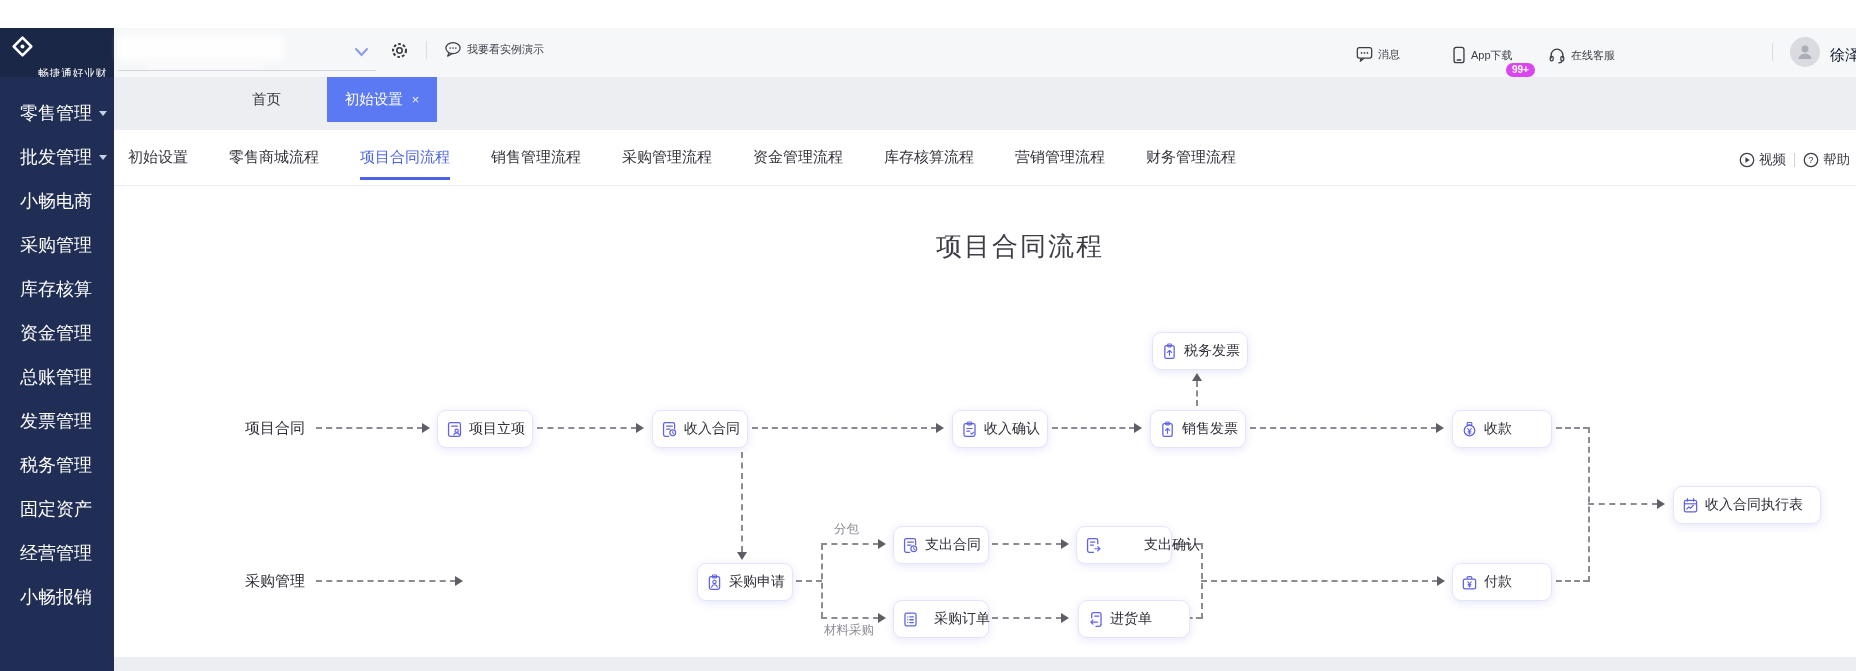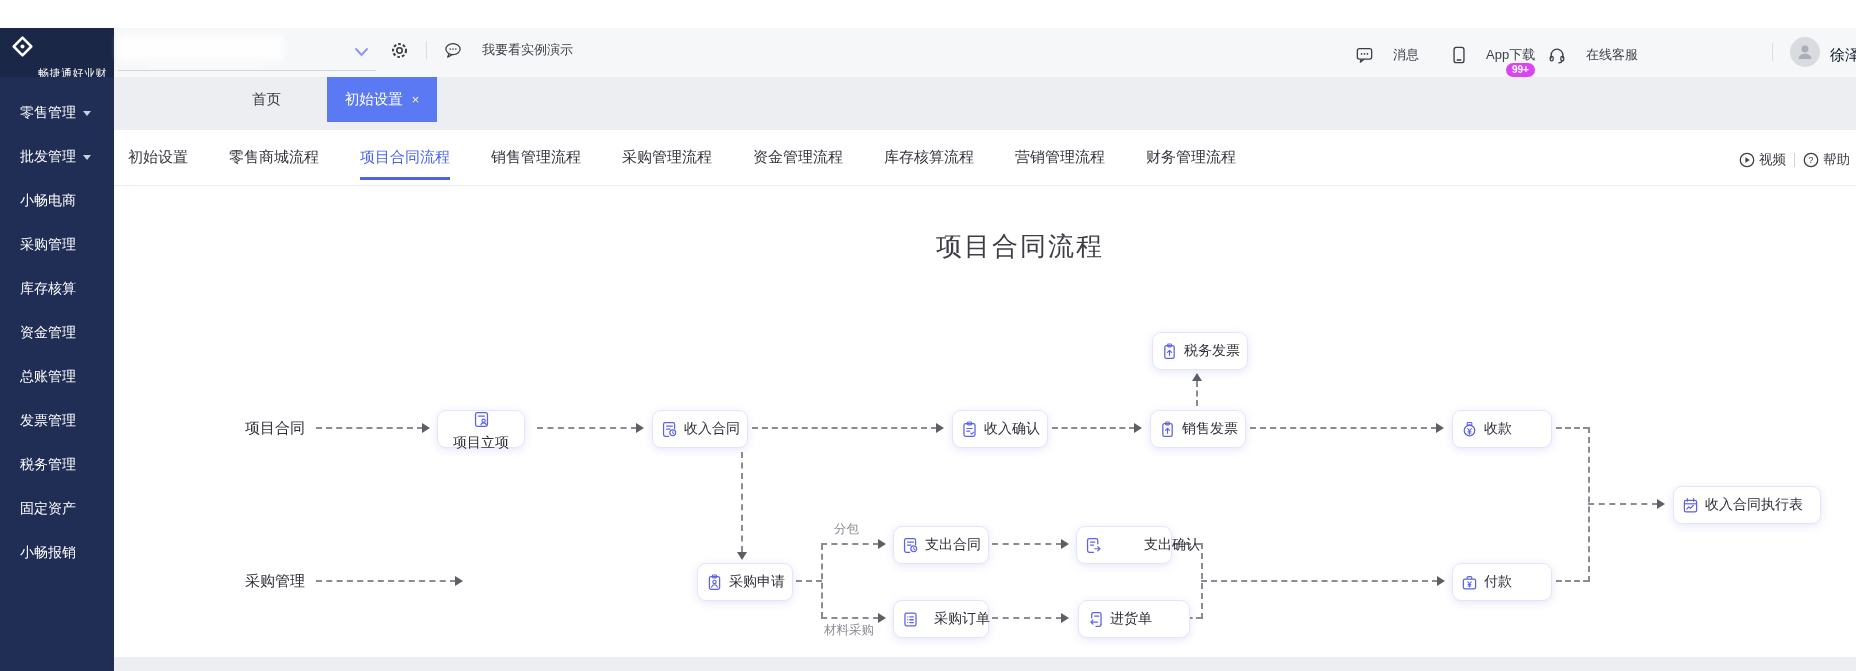--- a/index.html
+++ b/index.html
@@ -5,29 +5,29 @@
   html,body{margin:0;padding:0;background:#fff;}
   .app{position:relative;width:1856px;height:671px;overflow:hidden;background:#fff;
        font-family:"Liberation Sans","DejaVu Sans",sans-serif;color:#2e2e38;}
   .abs{position:absolute;}
   
   .logo-block{left:0;top:28px;width:114px;height:49px;background:#1a2747;}
   .sidebar{left:0;top:77px;width:114px;height:594px;background:#202e55;}
   .brand{position:absolute;left:38px;top:38px;font-size:11px;color:#fff;white-space:nowrap;letter-spacing:.5px;}
   .edition{position:absolute;left:8px;top:57px;font-size:11px;color:#fff;}
   .side-list{position:absolute;left:0;top:14px;right:0;}
-  .side-item{height:44px;display:flex;align-items:center;padding-left:20px;font-size:14px;color:#fefefe;cursor:pointer;}
+  .side-item{height:44px;display:flex;align-items:center;padding-left:20px;font-size:18px;color:#fefefe;cursor:pointer;}
   .tri-down{width:0;height:0;border-left:4.5px solid transparent;border-right:4.5px solid transparent;
             border-top:5px solid #c7d0e6;margin-left:7px;}
   
   .topbar{left:114px;top:28px;width:1742px;height:49px;background:#f6f7f9;}
   .redact1{left:118px;top:35px;width:165px;height:26px;background:#ffffff;opacity:.92;border-radius:4px;filter:blur(3px);}
   .redact2{left:146px;top:57px;width:118px;height:13px;background:#fbfbfc;opacity:.85;border-radius:3px;filter:blur(2px);}
   .search-underline{left:118px;top:70px;width:258px;height:0;border-bottom:1px solid #d4d5db;}
-  .tb-item{position:absolute;display:flex;align-items:center;gap:20px;font-size:13px;color:#3d3d46;cursor:pointer;white-space:nowrap;}
+  .tb-item{position:absolute;display:flex;align-items:center;gap:5px;font-size:11px;color:#3d3d46;cursor:pointer;white-space:nowrap;}
   .tb-divider{position:absolute;width:0;height:18px;border-left:1px solid #dcdde2;}
   .badge{position:absolute;left:1390px;top:33px;background:#d946ef;color:#fff;font-size:10px;font-weight:bold;
          padding:1px 6px;border-radius:9px;border:2px solid #f6f7f9;line-height:12px;}
   .avatar{position:absolute;left:1790px;top:37px;width:30px;height:30px;border-radius:50%;background:#d9dbe0;
           display:flex;align-items:center;justify-content:center;cursor:pointer;}
   .username{position:absolute;left:1830px;top:46px;font-size:15px;color:#0f172a;white-space:nowrap;}
   
   .tabstrip{left:114px;top:77px;width:1742px;height:45px;background:#edeef2;}
   .home-tab{position:absolute;left:120px;top:0;height:45px;display:flex;align-items:center;padding:0 18px;
             font-size:14.5px;color:#3a3a44;cursor:pointer;}
@@ -103,20 +103,23 @@
           <span>总账管理</span>
         </div>
       <div class="side-item">
           <span>发票管理</span>
         </div>
       <div class="side-item">
           <span>税务管理</span>
         </div>
       <div class="side-item">
           <span>固定资产</span>
+        </div>
+      <div class="side-item">
+          <span>经营管理</span>
         </div>
       <div class="side-item">
           <span>小畅报销</span>
         </div>
     </div>
   </div>
 
   <div class="abs topbar">
     <div class="abs redact1" style="left:4px;top:7px;"></div>
     <div class="abs redact2" style="left:32px;top:29px;"></div>
@@ -243,21 +246,21 @@
   <div class="hline" style="left:1556px;top:427px;width:33px;"></div>
   <div class="hline" style="left:1556px;top:580px;width:33px;"></div>
   <div class="vline" style="left:1588px;top:427px;height:155px;"></div>
   <div class="hline arr-r" style="left:1588px;top:503px;width:70px;"></div>
 
   <div class="rowlabel" style="left:245px;top:419px;">项目合同</div>
   <div class="rowlabel" style="left:245px;top:572px;">采购管理</div>
   <div class="branchlabel" style="left:834px;top:521px;">分包</div>
   <div class="branchlabel" style="left:824px;top:622px;">材料采购</div>
 
-  <div class="node" style="left:437px;top:410px;width:88px;flex-direction:column;">
+  <div class="node" style="left:437px;top:410px;width:96px;">
     <svg width="17" height="17" viewBox="0 0 20 20">
       <rect x="3" y="2" width="14" height="16" rx="2" fill="none" stroke="#5f62e6" stroke-width="1.5"></rect>
       <path d="M6.5 6h7" stroke="#5f62e6" stroke-width="1.5" stroke-linecap="round"></path>
       <circle cx="12.5" cy="11.5" r="1.9" fill="none" stroke="#5f62e6" stroke-width="1.4"></circle>
       <path d="M9.3 16.4c.4-1.6 1.7-2.4 3.2-2.4s2.8.8 3.2 2.4" fill="none" stroke="#5f62e6" stroke-width="1.4" stroke-linecap="round"></path>
     </svg>
     <span>项目立项</span>
   </div>
 
   <div class="node" style="left:652px;top:410px;width:96px;">

